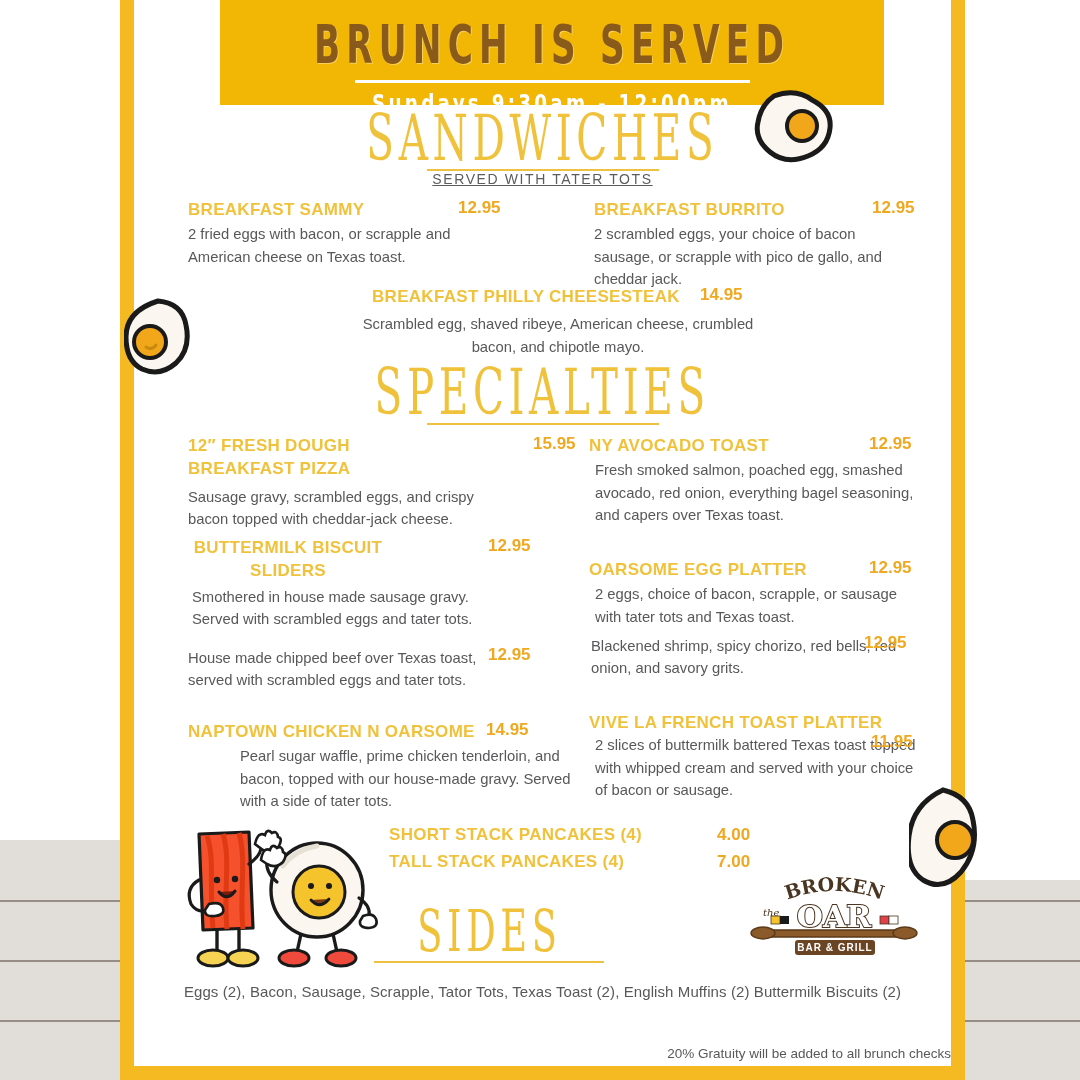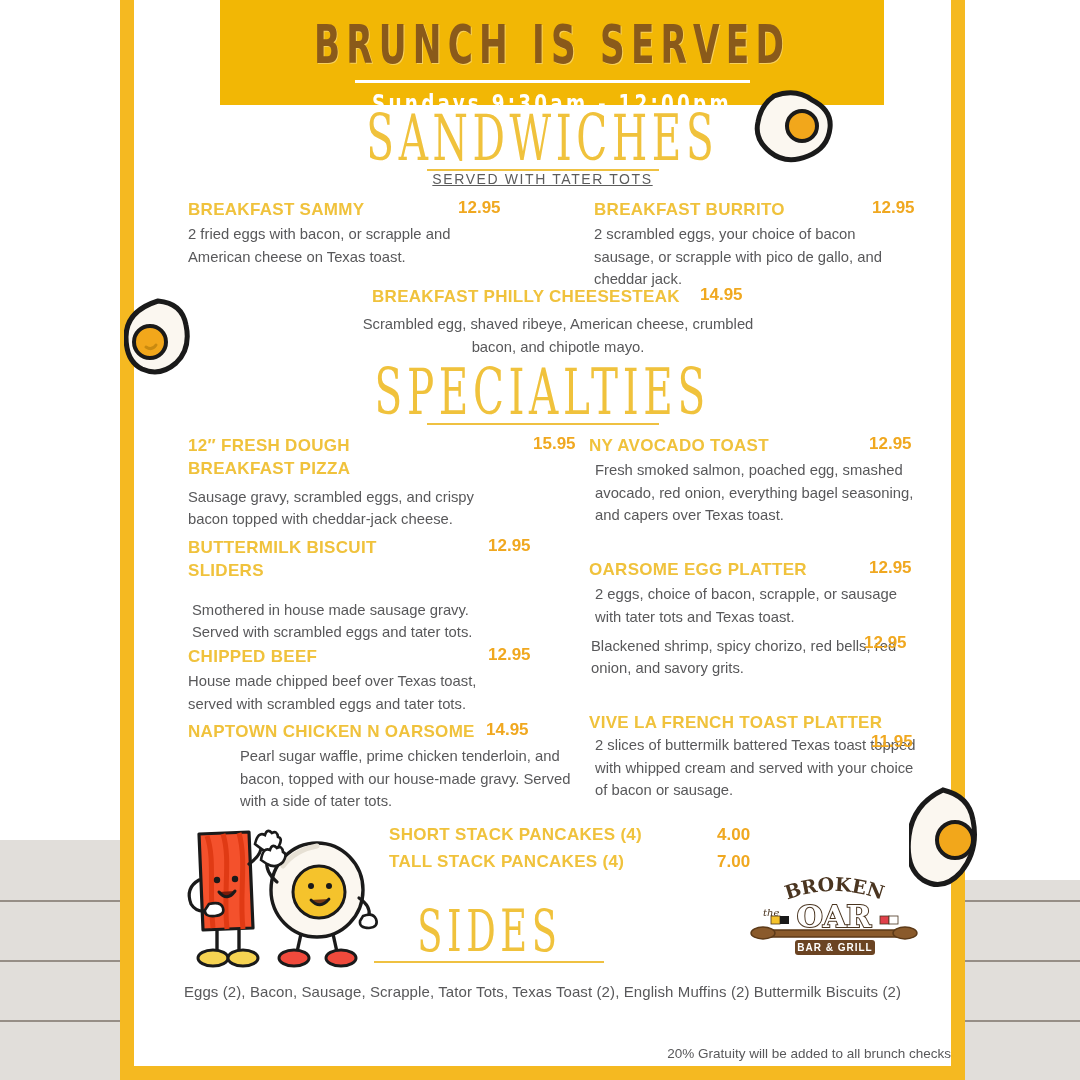--- a/index.html
+++ b/index.html
@@ -229,27 +229,26 @@
       <div class="section-rule" style="width:232px;margin-top:6px;"></div>
     </div>
 
     <div class="item" style="left:54px;top:434px;width:320px;">
       <div class="item-name" style="width:200px;">12″ FRESH DOUGH BREAKFAST PIZZA</div>
       <div class="item-price" style="left:300px;top:0;margin-left:45px;">15.95</div>
       <div class="item-desc" style="width:310px;margin-top:5px;">Sausage gravy, scrambled eggs, and crispy bacon topped with cheddar-jack cheese.</div>
     </div>
 
     <div class="item" style="left:54px;top:536px;width:320px;">
-      <div class="item-name" style="width:200px;">BUTTERMILK BISCUIT SLIDERS</div>
+      <div class="item-name" style="width:200px;text-align:center;">BUTTERMILK BISCUIT SLIDERS</div>
       <div class="item-price" style="left:300px;top:0;">12.95</div>
-      <div class="item-desc" style="width:310px;margin-top:16px;padding-left:4px;">Smothered in house made sausage gravy. Served with scrambled eggs and tater tots.</div>
+      <div class="item-desc" style="width:310px;margin-top:3px;padding-left:4px;">Smothered in house made sausage gravy. Served with scrambled eggs and tater tots.</div>
     </div>
 
     <div class="item" style="left:54px;top:645px;width:320px;">
-      <div class="item-name">CHIPPED BEEF</div>
       <div class="item-price" style="left:300px;top:0;">12.95</div>
       <div class="item-desc" style="width:320px;">House made chipped beef over Texas toast, served with scrambled eggs and tater tots.</div>
     </div>
 
     <div class="item" style="left:54px;top:720px;width:340px;">
       <div class="item-name">NAPTOWN CHICKEN N OARSOME</div>
       <div class="item-price" style="left:298px;top:0;">14.95</div>
       <div class="item-desc" style="width:340px;padding-left:4px;margin-left:48px;">Pearl sugar waffle, prime chicken tenderloin, and bacon, topped with our house-made gravy. Served with a side of tater tots.</div>
     </div>
 

